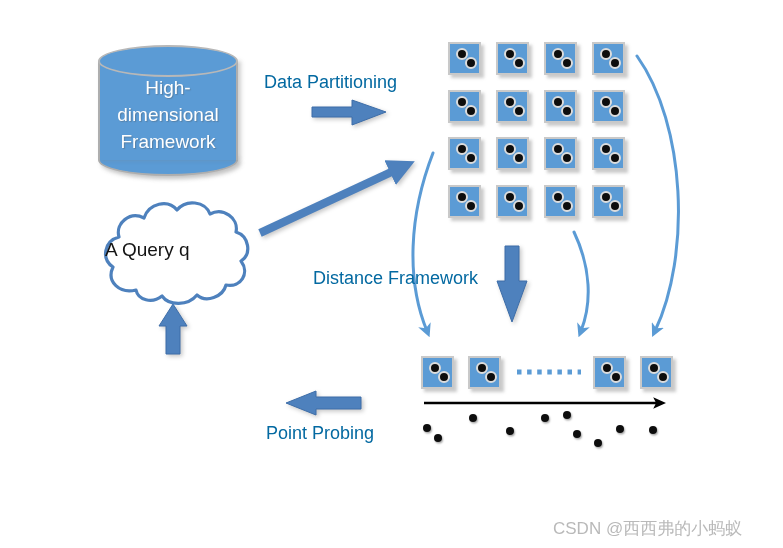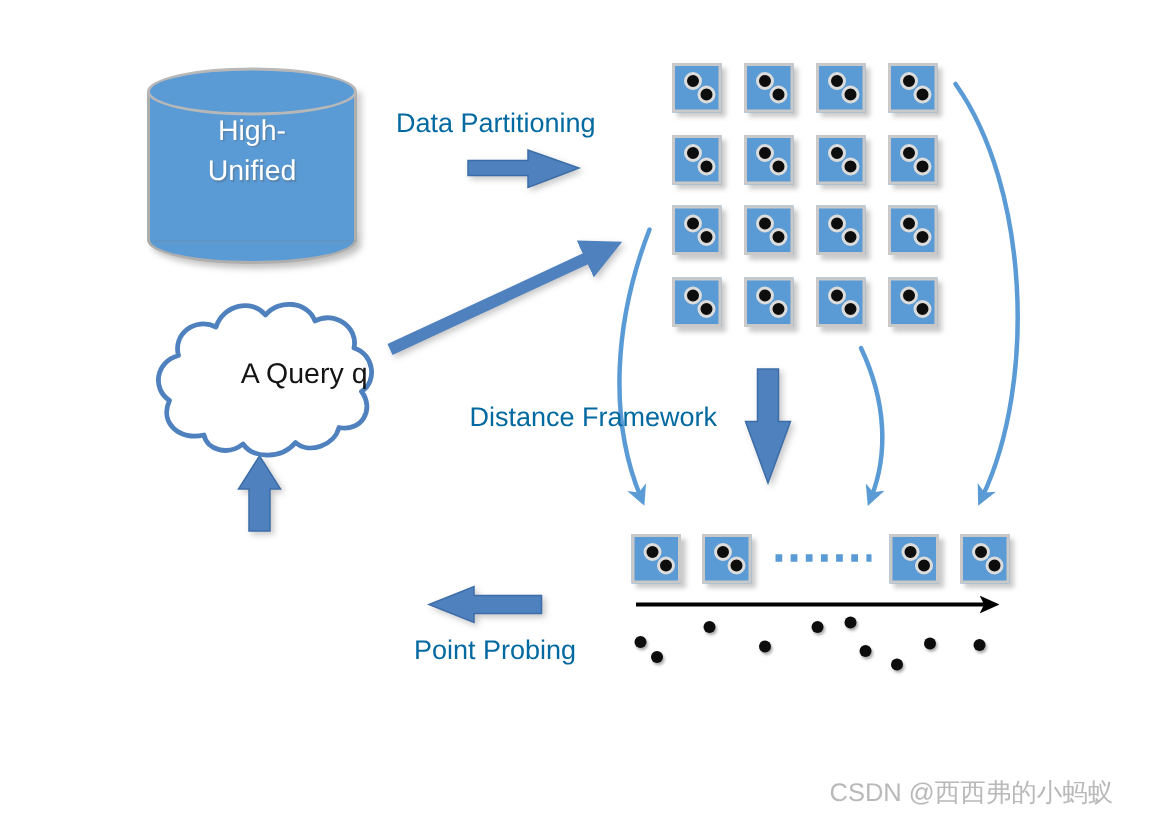--- a/index.html
+++ b/index.html
@@ -15,28 +15,28 @@
   .cyl-bottom{position:absolute;left:0;top:99px;width:140px;height:32px;border-radius:50%;
               background:#5b9bd5;border:2px solid #aeaeae;box-shadow:3px 3px 4px rgba(120,120,120,.45);}
   .cyl-body{position:absolute;left:0;top:16px;width:140px;height:99px;background:#5b9bd5;
             border-left:2px solid #aeaeae;border-right:2px solid #aeaeae;box-shadow:3px 0 4px rgba(120,120,120,.35);}
   .cyl-top{position:absolute;left:0;top:0;width:140px;height:32px;border-radius:50%;
            background:#5b9bd5;border:2px solid #b8b8b8;}
   .cyl-text{position:absolute;left:98px;top:74px;width:140px;text-align:center;color:#fff;
             font-size:19px;line-height:27px;text-shadow:1px 1px 1px rgba(80,80,80,.35);}
 
   
-  .cloud-label{position:absolute;left:105px;top:239px;width:140px;text-align:right;
+  .cloud-label{position:absolute;left:105px;top:239px;width:140px;text-align:left;
                font-size:19px;color:#141414;}
 
   
   .lbl{position:absolute;font-size:18px;color:#0369a1;white-space:nowrap;}
   #lbl-dp{left:264px;top:72px;}
   #lbl-de{left:313px;top:268px;}
-  #lbl-pp{left:276px;top:423px;text-align:center;}
+  #lbl-pp{left:266px;top:423px;text-align:center;}
 
   
   #grid{position:absolute;left:448px;top:42px;display:grid;
         grid-template-columns:repeat(4,33px);grid-auto-rows:33px;
         column-gap:15px;row-gap:14.5px;}
   .cell{position:relative;width:33px;height:33px;box-sizing:border-box;background:#5b9bd5;
         border:2px solid #c9c9c9;box-shadow:3px 3px 3px rgba(125,125,125,.4);}
   .cell.abs{position:absolute;}
   .pdot{position:absolute;width:8px;height:8px;border-radius:50%;background:#0d0d0d;
         border:2px solid #dcdcdc;}
@@ -88,21 +88,22 @@
     <line x1="517" y1="372" x2="581" y2="372" stroke="#5b9bd5" stroke-width="5" stroke-dasharray="4.5,5.6"></line>
   </svg>
 
   <div class="cylinder">
     <div class="cyl-bottom"></div>
     <div class="cyl-body"></div>
     <div class="cyl-top"></div>
   </div>
   <div class="cyl-text">
     <div>High-</div>
-    <div>Unified</div>
+    <div>dimensional</div>
+    <div>Framework</div>
   </div>
 
   <svg width="152" height="112" viewBox="0 0 152 112" style="left:100px;top:196px;">
     <path d="M 36 94 C 20 98, 6 86, 13 71 C 1 63, 4 45, 19 41 C 15 27, 30 15, 44 22
              C 49 7, 68 3, 77 14 C 86 3, 105 5, 110 18 C 123 11, 139 22, 136 36
              C 149 40, 152 58, 141 65 C 150 77, 141 92, 126 89 C 123 101, 106 107, 97 99
              C 88 110, 69 110, 62 100 C 52 108, 38 104, 36 94 Z" fill="#ffffff" stroke="#4e81bd" stroke-width="3.2" stroke-linejoin="round"></path>
   </svg>
   <div class="cloud-label">A Query q</div>
 

